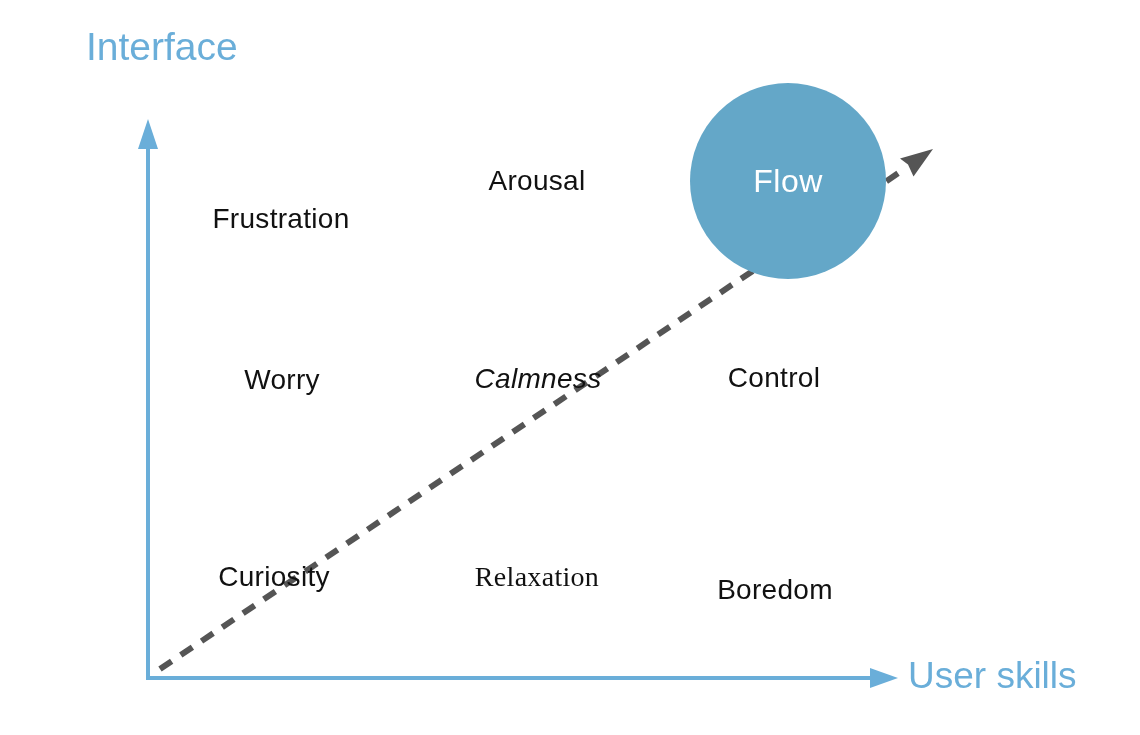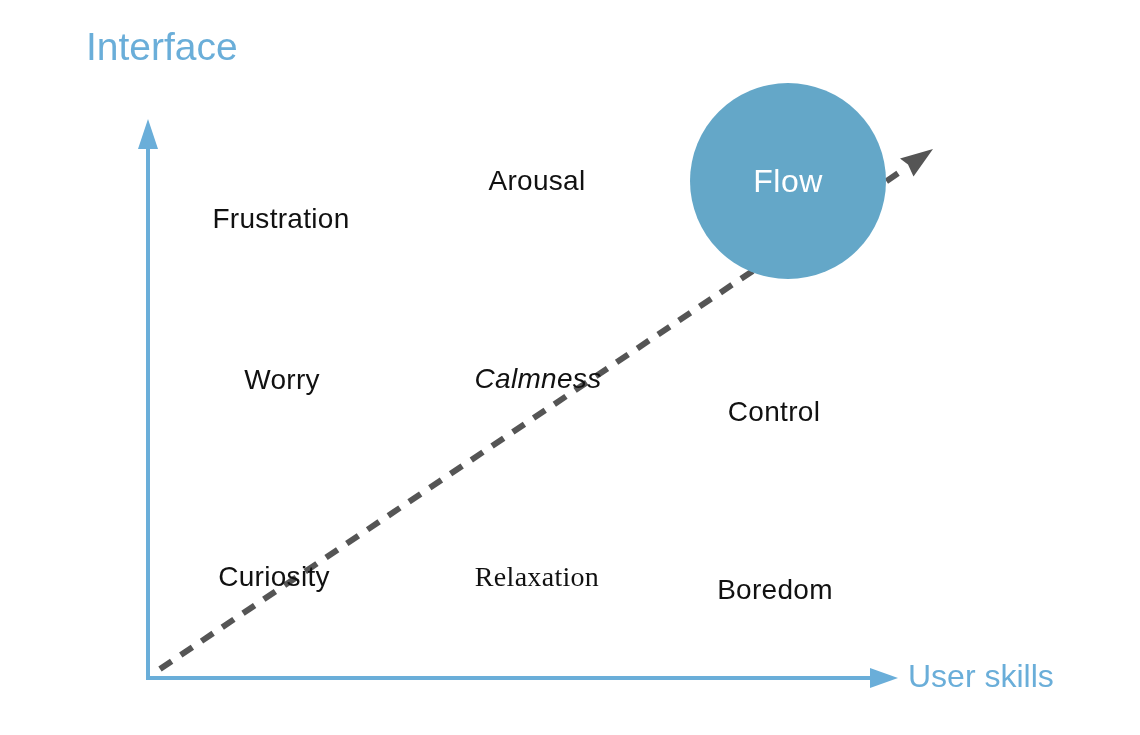--- a/index.html
+++ b/index.html
@@ -55,21 +55,21 @@
     font-size: 39px;
     line-height: 38px;
     color: var(--axis-text);
     white-space: nowrap;
   }
   .x-axis-label {
     position: absolute;
     left: 908px;
     top: 678px;
     transform: translateY(-54%);
-    font-size: 32px;
+    font-size: 37px;
     color: var(--axis-text);
     white-space: nowrap;
   }
 </style>
 </head>
 <body>
 
 <div class="canvas">
 
   <svg class="svg-layer" viewBox="0 0 1140 735" xmlns="http://www.w3.org/2000/svg">
@@ -89,18 +89,18 @@
   <div class="y-axis-label">
     <div>Interface</div>
   </div>
   <div class="x-axis-label">User skills</div>
 
   <div class="cell-label" style="left:281px; top:181px;margin-top:38px;">Frustration</div>
   <div class="cell-label" style="left:537px; top:181px;">Arousal</div>
   <div class="flow-label" style="left:788px; top:181px;">Flow</div>
   <div class="cell-label" style="left:282px; top:380px;">Worry</div>
   <div class="cell-label" style="left:538px; top:379px;font-style:italic;">Calmness</div>
-  <div class="cell-label" style="left:774px; top:378px;margin-top:34px;">Control</div>
+  <div class="cell-label" style="left:774px; top:378px;">Control</div>
   <div class="cell-label" style="left:274px; top:577px;">Curiosity</div>
   <div class="cell-label" style="left:537px; top:577px;font-family:Liberation Serif, serif;">Relaxation</div>
   <div class="cell-label" style="left:775px; top:577px;margin-top:13px;">Boredom</div>
 
 </div>
 
 </body></html>

